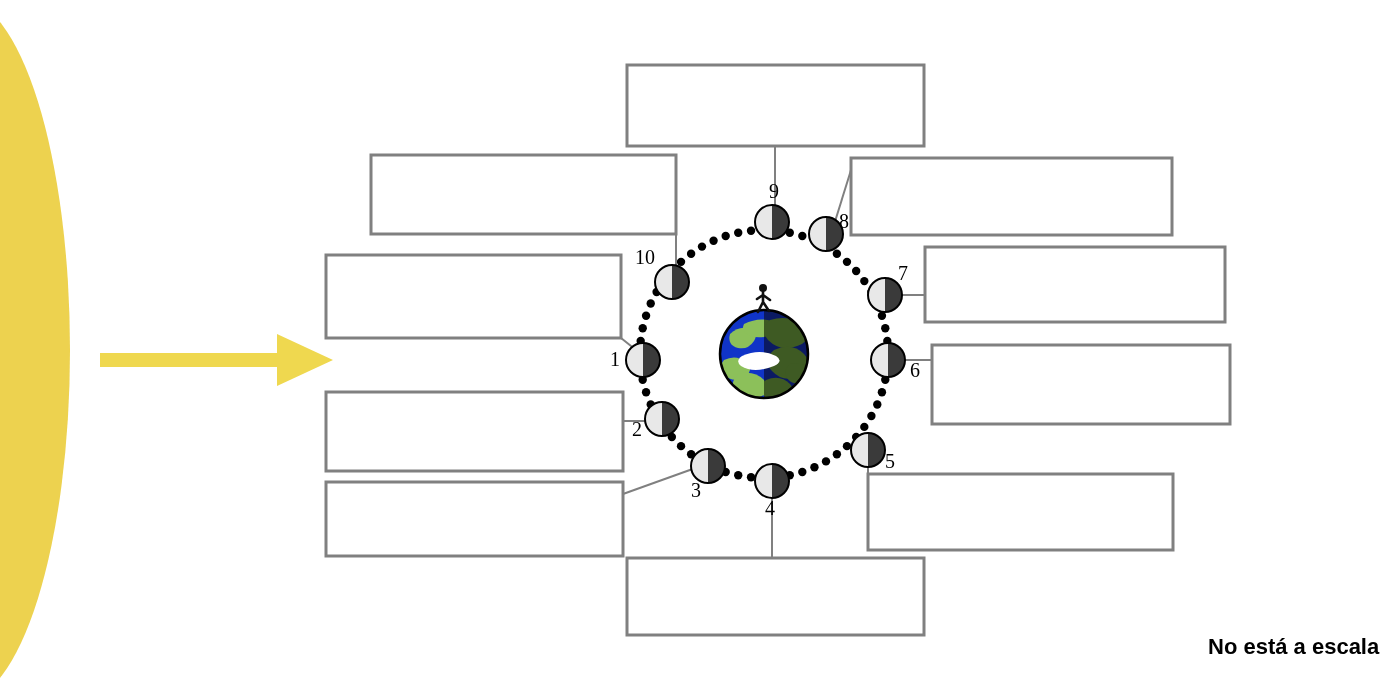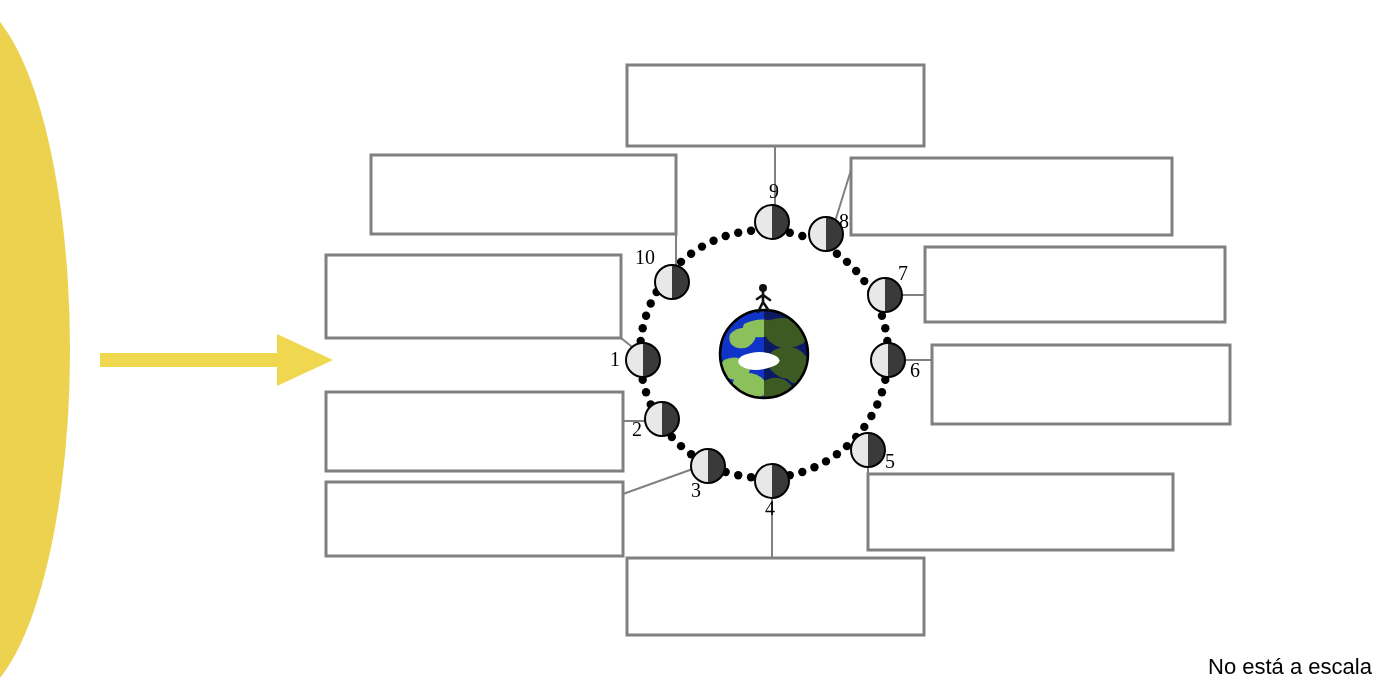--- a/index.html
+++ b/index.html
@@ -329,14 +329,14 @@
           <g clip-path="url(#mclip10)">
             <rect x="655" y="265" width="17" height="34" fill="#E8E8E8"></rect>
             <rect x="672" y="265" width="17" height="34" fill="#3A3A3A"></rect>
           </g>
           <circle cx="672" cy="282" r="17" fill="none" stroke="#000000" stroke-width="2"></circle>
           <text x="645" y="264" font-family="&quot;Liberation Serif&quot;, serif" font-size="20" fill="#000000" text-anchor="middle">10</text>
         </g>
       </g>
   </svg>
 
-  <div class="footnote" id="footnote" style="left: 1208px; top: 654px;">No está a escala</div>
+  <div class="footnote" id="footnote" style="left: 1208px; top: 634px; font-weight: bold;">No está a escala</div>
 </div>
 
 </body></html>

